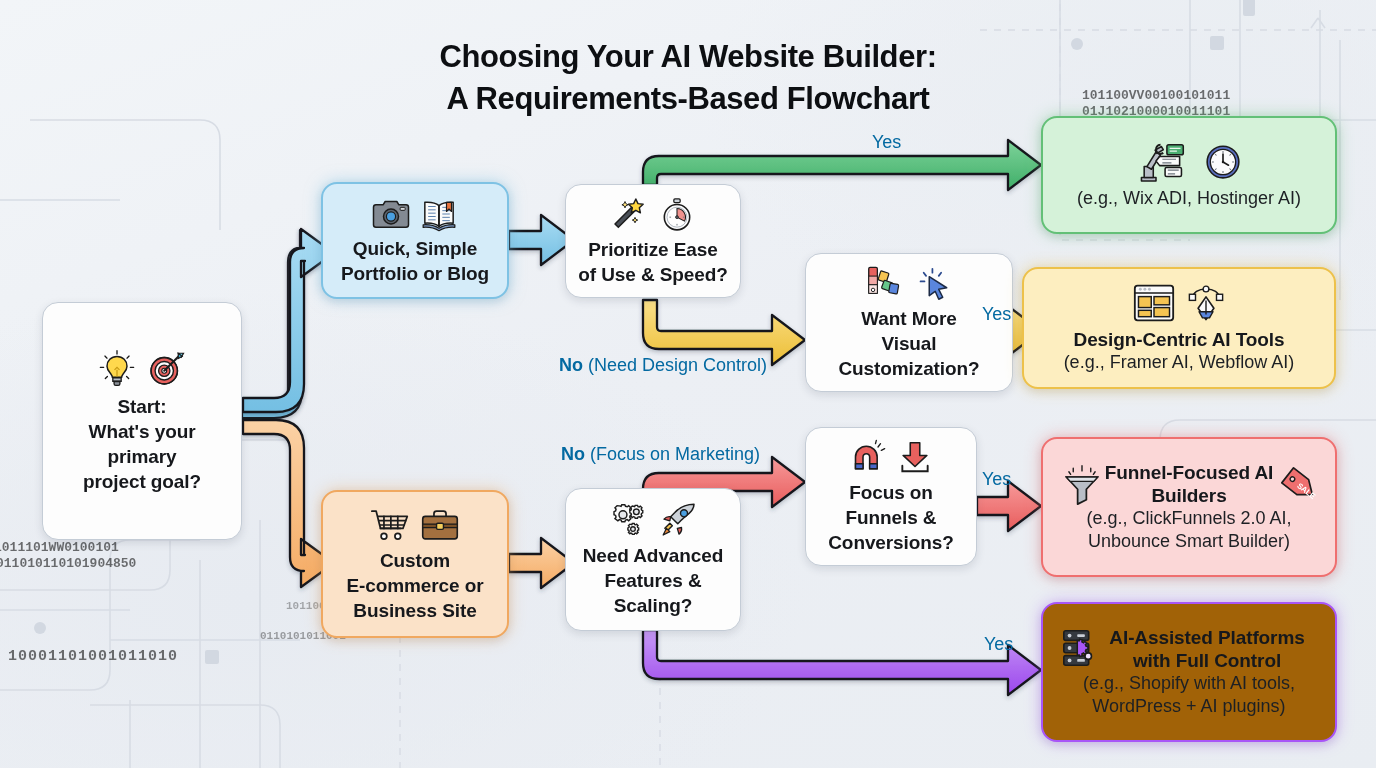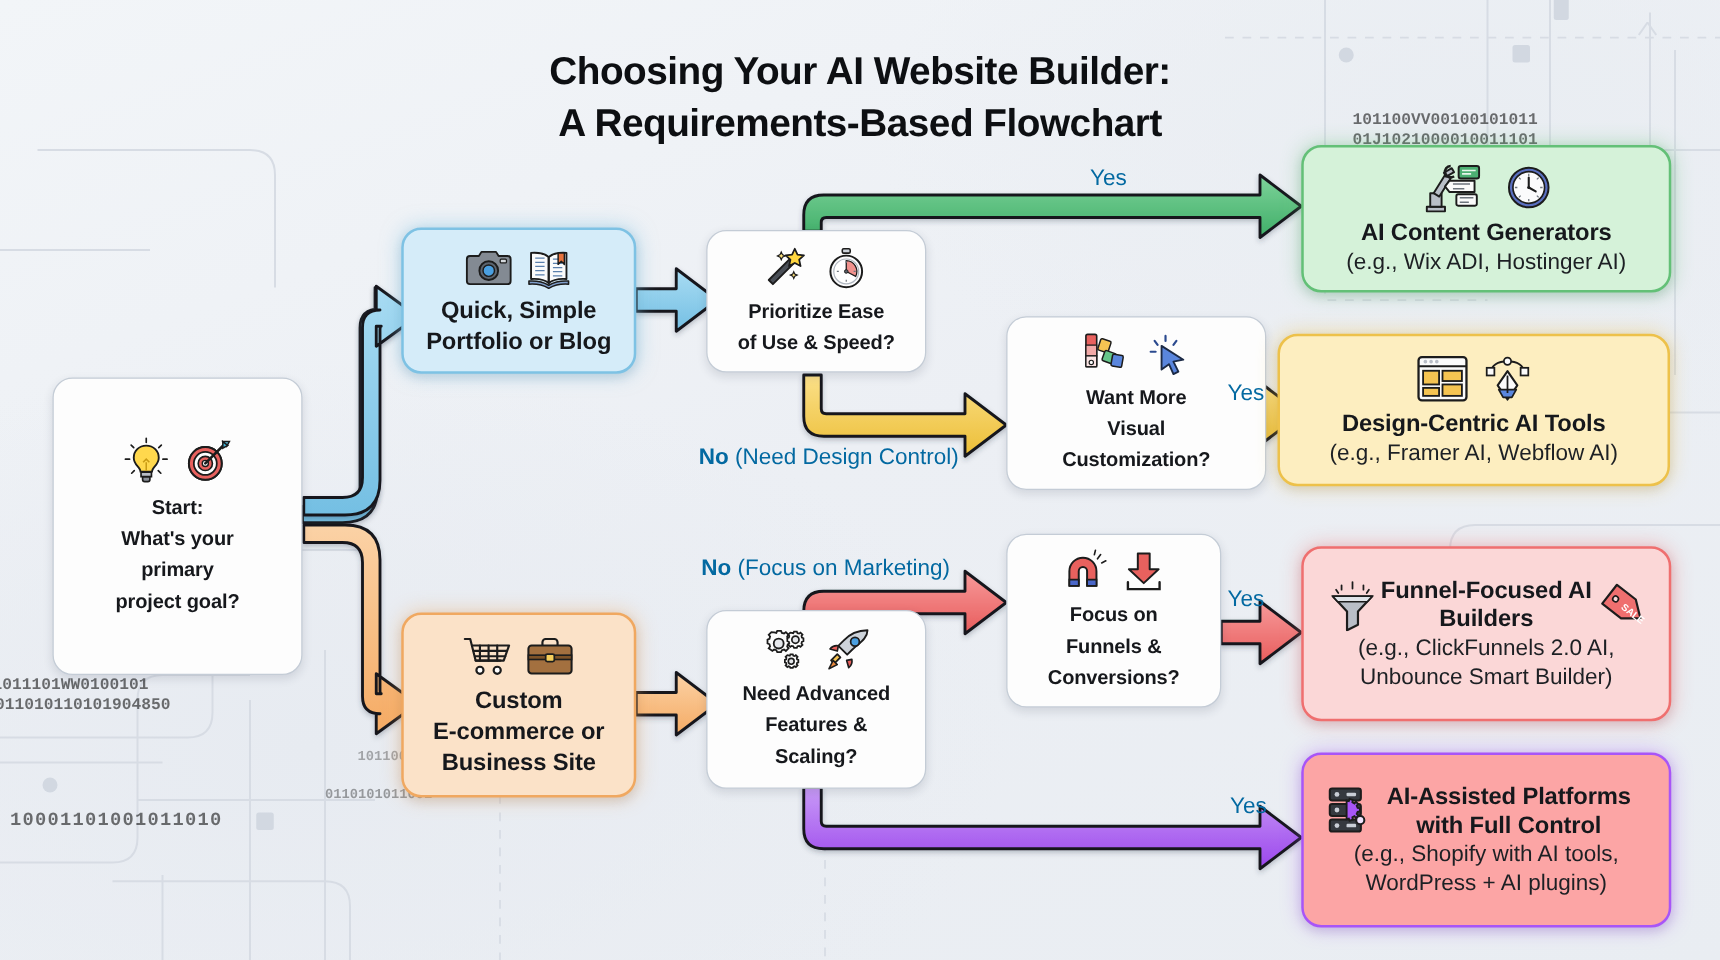--- a/index.html
+++ b/index.html
@@ -44,32 +44,32 @@
     font-weight:bold;color:#16181c;letter-spacing:-.1px;
   }
   .node .sub{color:#1d2024;font-weight:400;}
 
   
   .decision{
     background:#fdfdfd;
     border:1.6px solid #c4ccd6;
     box-shadow:0 3px 8px rgba(40,50,70,.13);
   }
-  .decision .title{font-size:16px;line-height:25px;}
+  .decision .title{font-size:19px;line-height:25px;}
 
   
   .cat{border-width:2.4px;border-style:solid;}
   .cat .title{font-size:19px;line-height:25px;}
 
   .c-blue{background:#d5ecf9;border-color:#7ec2e4;box-shadow:0 0 16px rgba(126,194,228,.55),0 3px 8px rgba(40,50,70,.12);}
   .c-orange{background:#fbe2c8;border-color:#f0a860;box-shadow:0 0 16px rgba(240,168,96,.45),0 3px 8px rgba(40,50,70,.12);}
   .c-green{background:#d5f2d9;border-color:#63c077;box-shadow:0 0 16px rgba(99,192,119,.45),0 3px 8px rgba(40,50,70,.12);}
   .c-yellow{background:#fdeec0;border-color:#edc14a;box-shadow:0 0 16px rgba(237,193,74,.45),0 3px 8px rgba(40,50,70,.12);}
   .c-red{background:#fbd7d7;border-color:#ef6f6f;box-shadow:0 0 16px rgba(239,111,111,.45),0 3px 8px rgba(40,50,70,.12);}
-  .c-purple{background:#fca5a5;border-color:#a855f7;box-shadow:0 0 16px rgba(168,85,247,.4),0 3px 8px rgba(40,50,70,.12);}
+  .c-purple{background:#a16207;border-color:#a855f7;box-shadow:0 0 16px rgba(168,85,247,.4),0 3px 8px rgba(40,50,70,.12);}
 
   .outcome .title{font-size:19px;line-height:23px;font-weight:bold;}
   .outcome .sub{font-size:18px;line-height:23px;}
 
   
   #page-title{
     position:absolute;left:0;right:0;top:36px;text-align:center;
     font-size:31px;line-height:42px;font-weight:bold;color:#0d0f12;
     letter-spacing:-.4px;z-index:8;
   }
@@ -428,21 +428,20 @@
       <svg width="38" height="38" viewBox="0 0 48 48">
         <circle cx="24" cy="24" r="20" fill="#5a6fc0" stroke="#1c1c1c" stroke-width="2"></circle>
         <circle cx="24" cy="24" r="16" fill="#fbfbfc" stroke="#1c1c1c" stroke-width="1.7"></circle>
         <g stroke="#6d747d" stroke-width="1.3">
           <path d="M24 10v2.5M24 35.5v2.5M10 24h2.5M35.5 24h2.5M14 14l1.8 1.8M32.2 32.2l1.8 1.8M34 14l-1.8 1.8M15.8 32.2L14 34"></path>
         </g>
         <path d="M24 24V14M24 24l7 4" stroke="#1c1c1c" stroke-width="2.1" stroke-linecap="round"></path>
         <circle cx="24" cy="24" r="1.6" fill="#1c1c1c"></circle>
       </svg>
     </div>
-    <div class="title">AI Content Generators</div>
     <div class="sub">(e.g., Wix ADI, Hostinger AI)</div>
   </div>
 
   <div class="node cat c-yellow outcome" style="left:1022px;top:267px;width:314px;height:122px;">
     <div class="icons">
       <svg width="46" height="42" viewBox="0 0 48 46">
         <rect x="3" y="4" width="42" height="38" rx="3" fill="#fbfbfb" stroke="#1c1c1c" stroke-width="2"></rect>
         <path d="M3 12h42" stroke="#1c1c1c" stroke-width="1.8"></path>
         <g fill="#b9bec7">
             <circle cx="9" cy="8" r="1.6"></circle>

